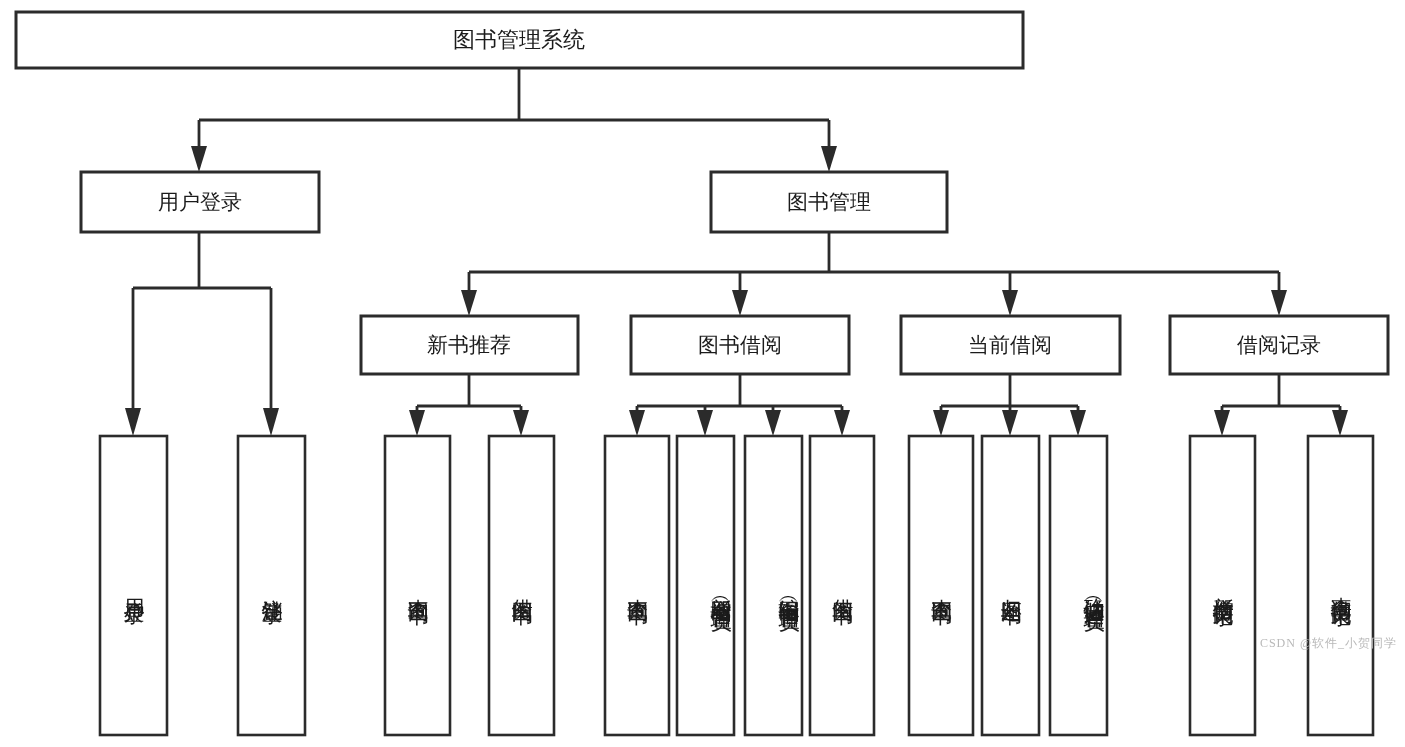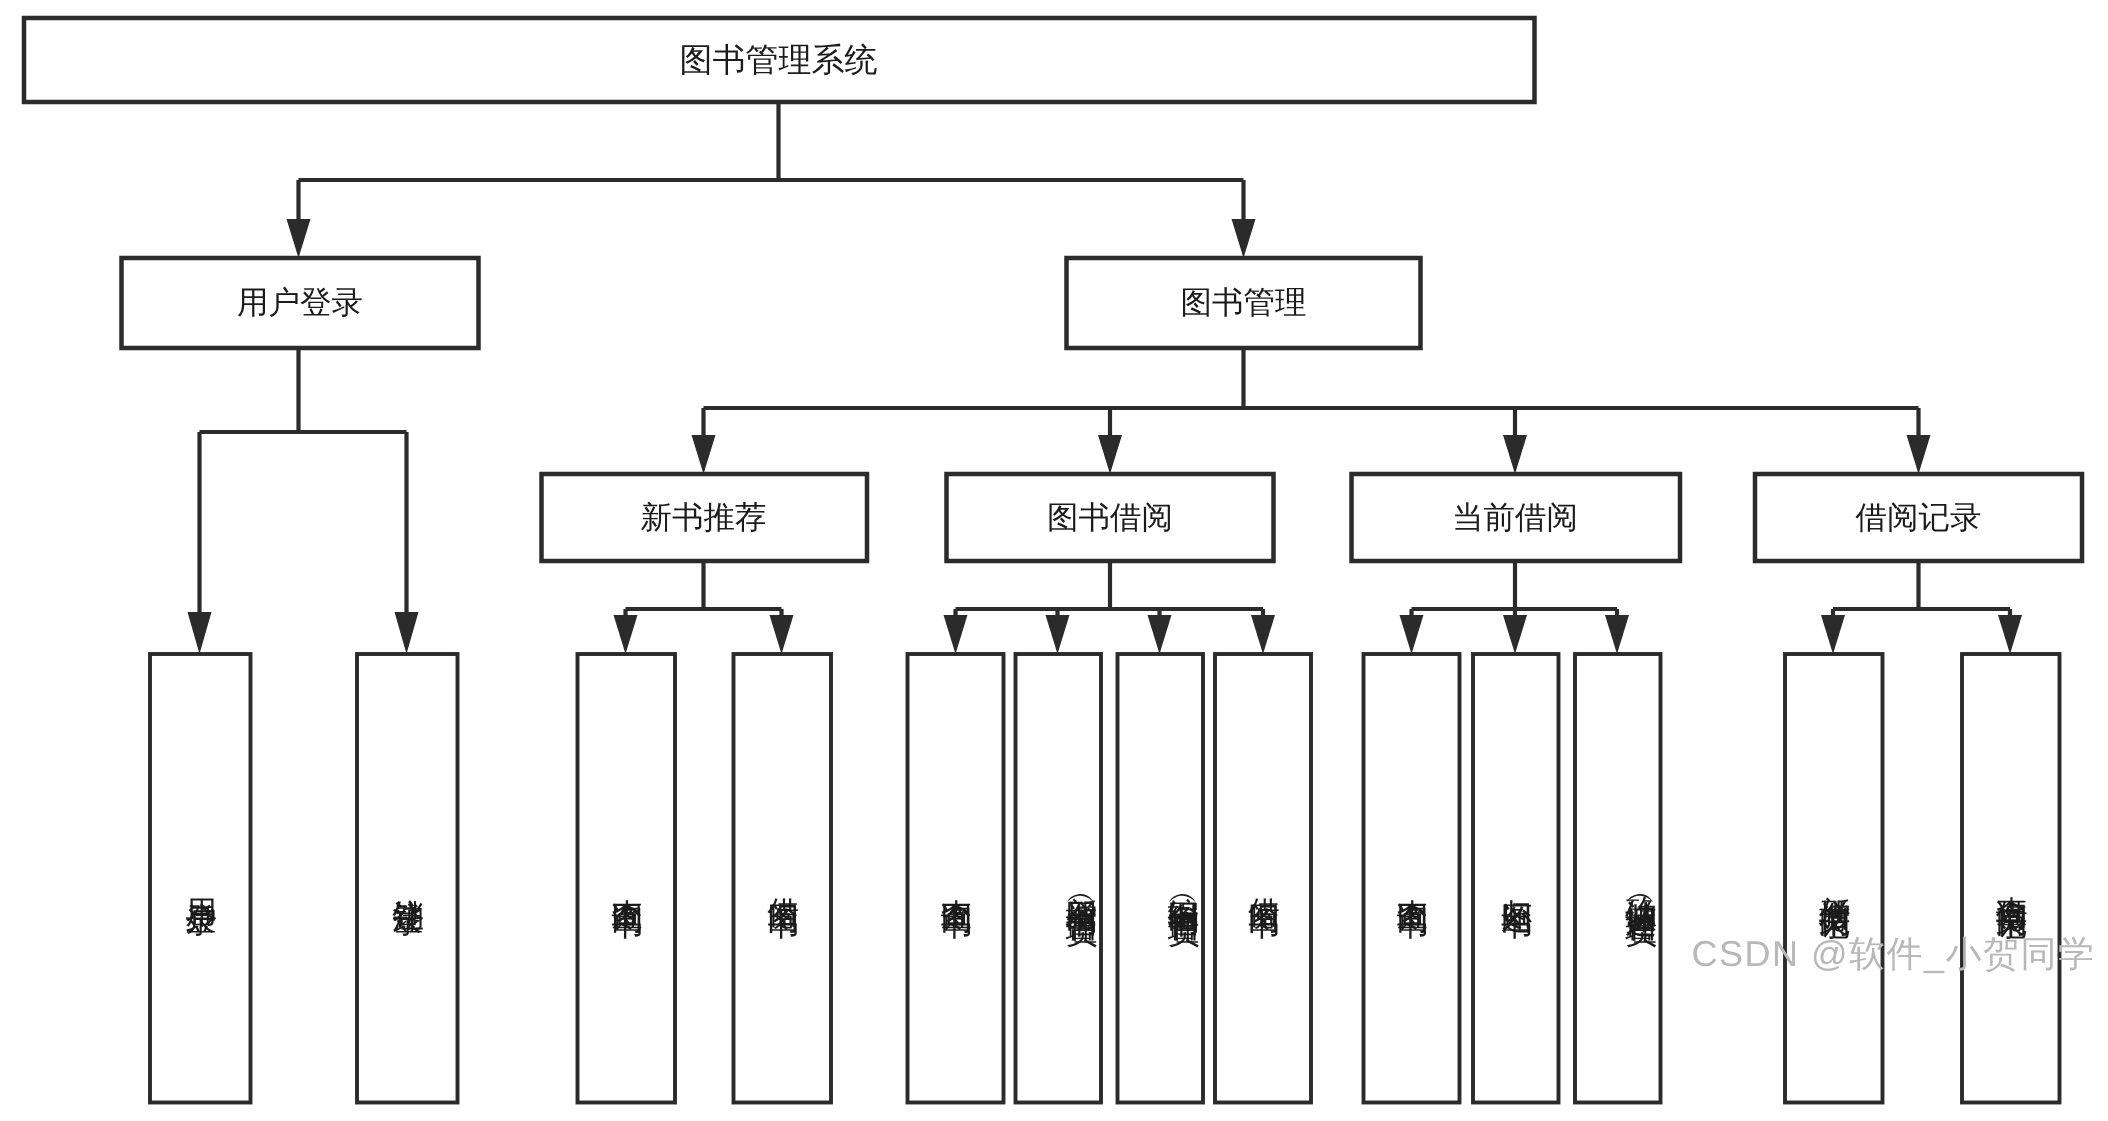--- a/index.html
+++ b/index.html
@@ -74,22 +74,22 @@
     line-height: 1.30;
     letter-spacing: 2px;
     color: #1b1b1b;
     white-space: nowrap;
     pointer-events: none;
   }
   #watermark {
     position: absolute;
     right: 8px;
     bottom: 5px;
-    font-family: Liberation Sans, sans-serif;
-    font-size: 24px;
+    font-family: Liberation Serif, serif;
+    font-size: 12px;
     color: #b8b8b8;
     letter-spacing: 1px;
     white-space: nowrap;
   }
 </style>
 </head>
 <body>
 
 <div id="diagram-root">
 

